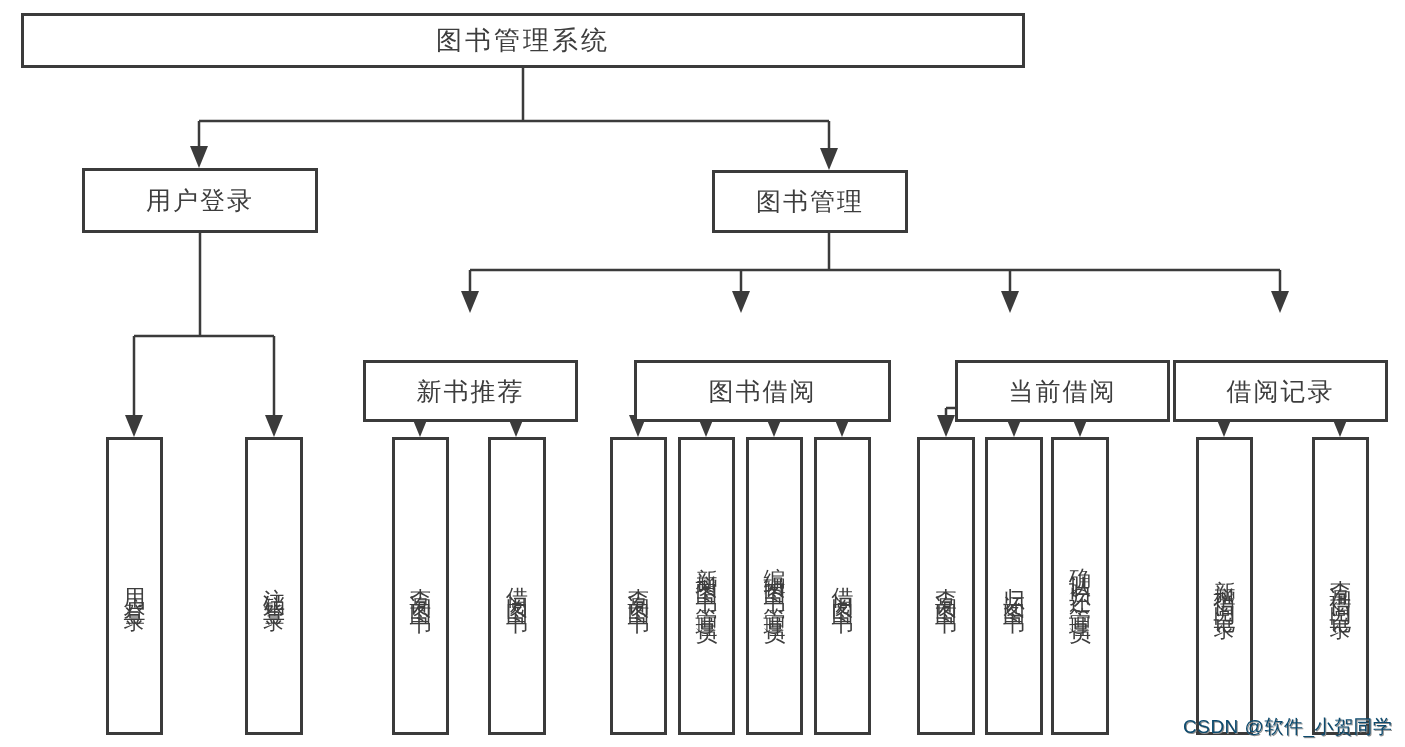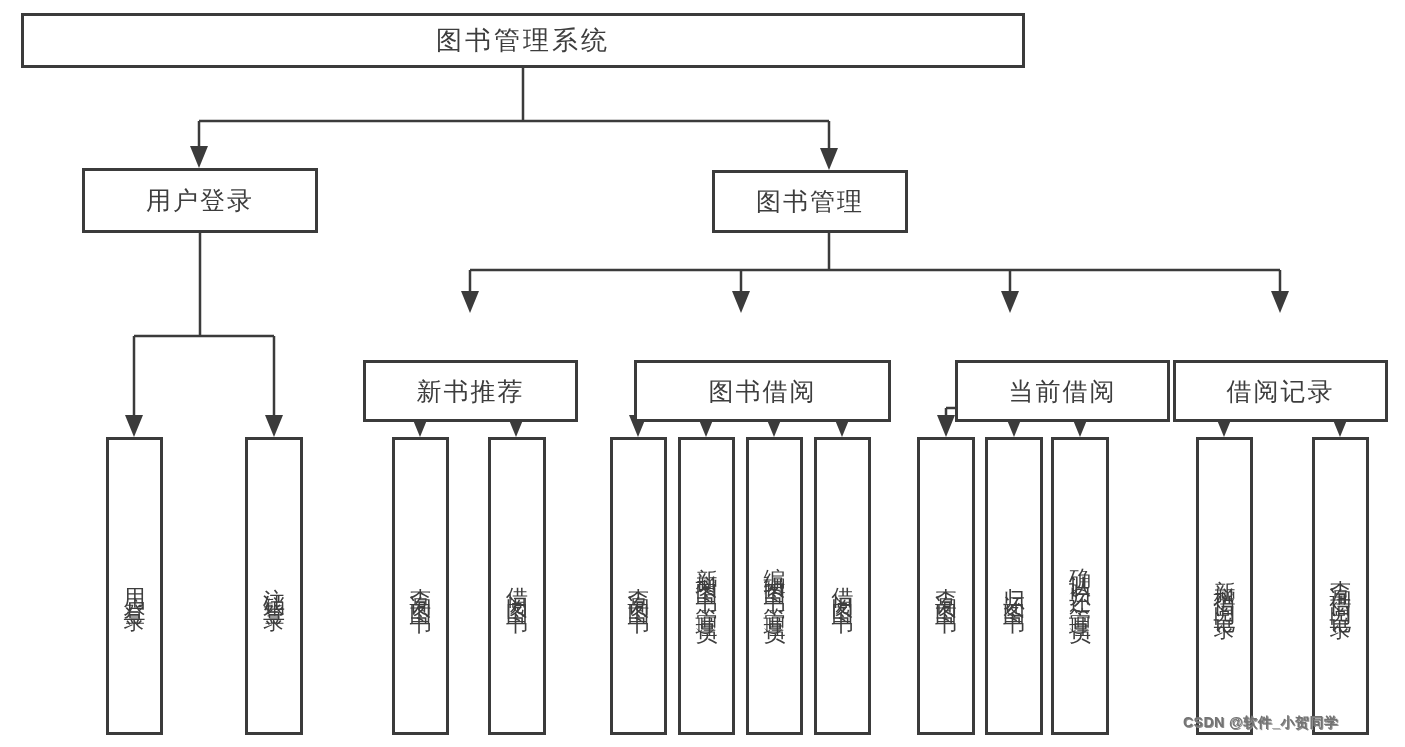--- a/index.html
+++ b/index.html
@@ -39,26 +39,25 @@
     text-orientation:mixed;
     font-size:22px;
     letter-spacing:8px;
     line-height:1;
     color:#3d3d3d;
     white-space:nowrap;
   }
   .watermark{
     position:absolute;
     left:1183px;top:714px;
-    font-size:14px;
-    color:#737373;
+    font-size:19px;
+    color:#0c4a6e;
     text-shadow:1px 1px 0 #8f8f8f;
     letter-spacing:0.5px;
     white-space:nowrap;
-    font-weight:bold;
   }
 </style>
 </head>
 <body>
 
 <div id="stage">
 
   <svg class="connectors" width="1405" height="747">
 
     <path d="M523,68 V121 M199,121 H829"></path>

